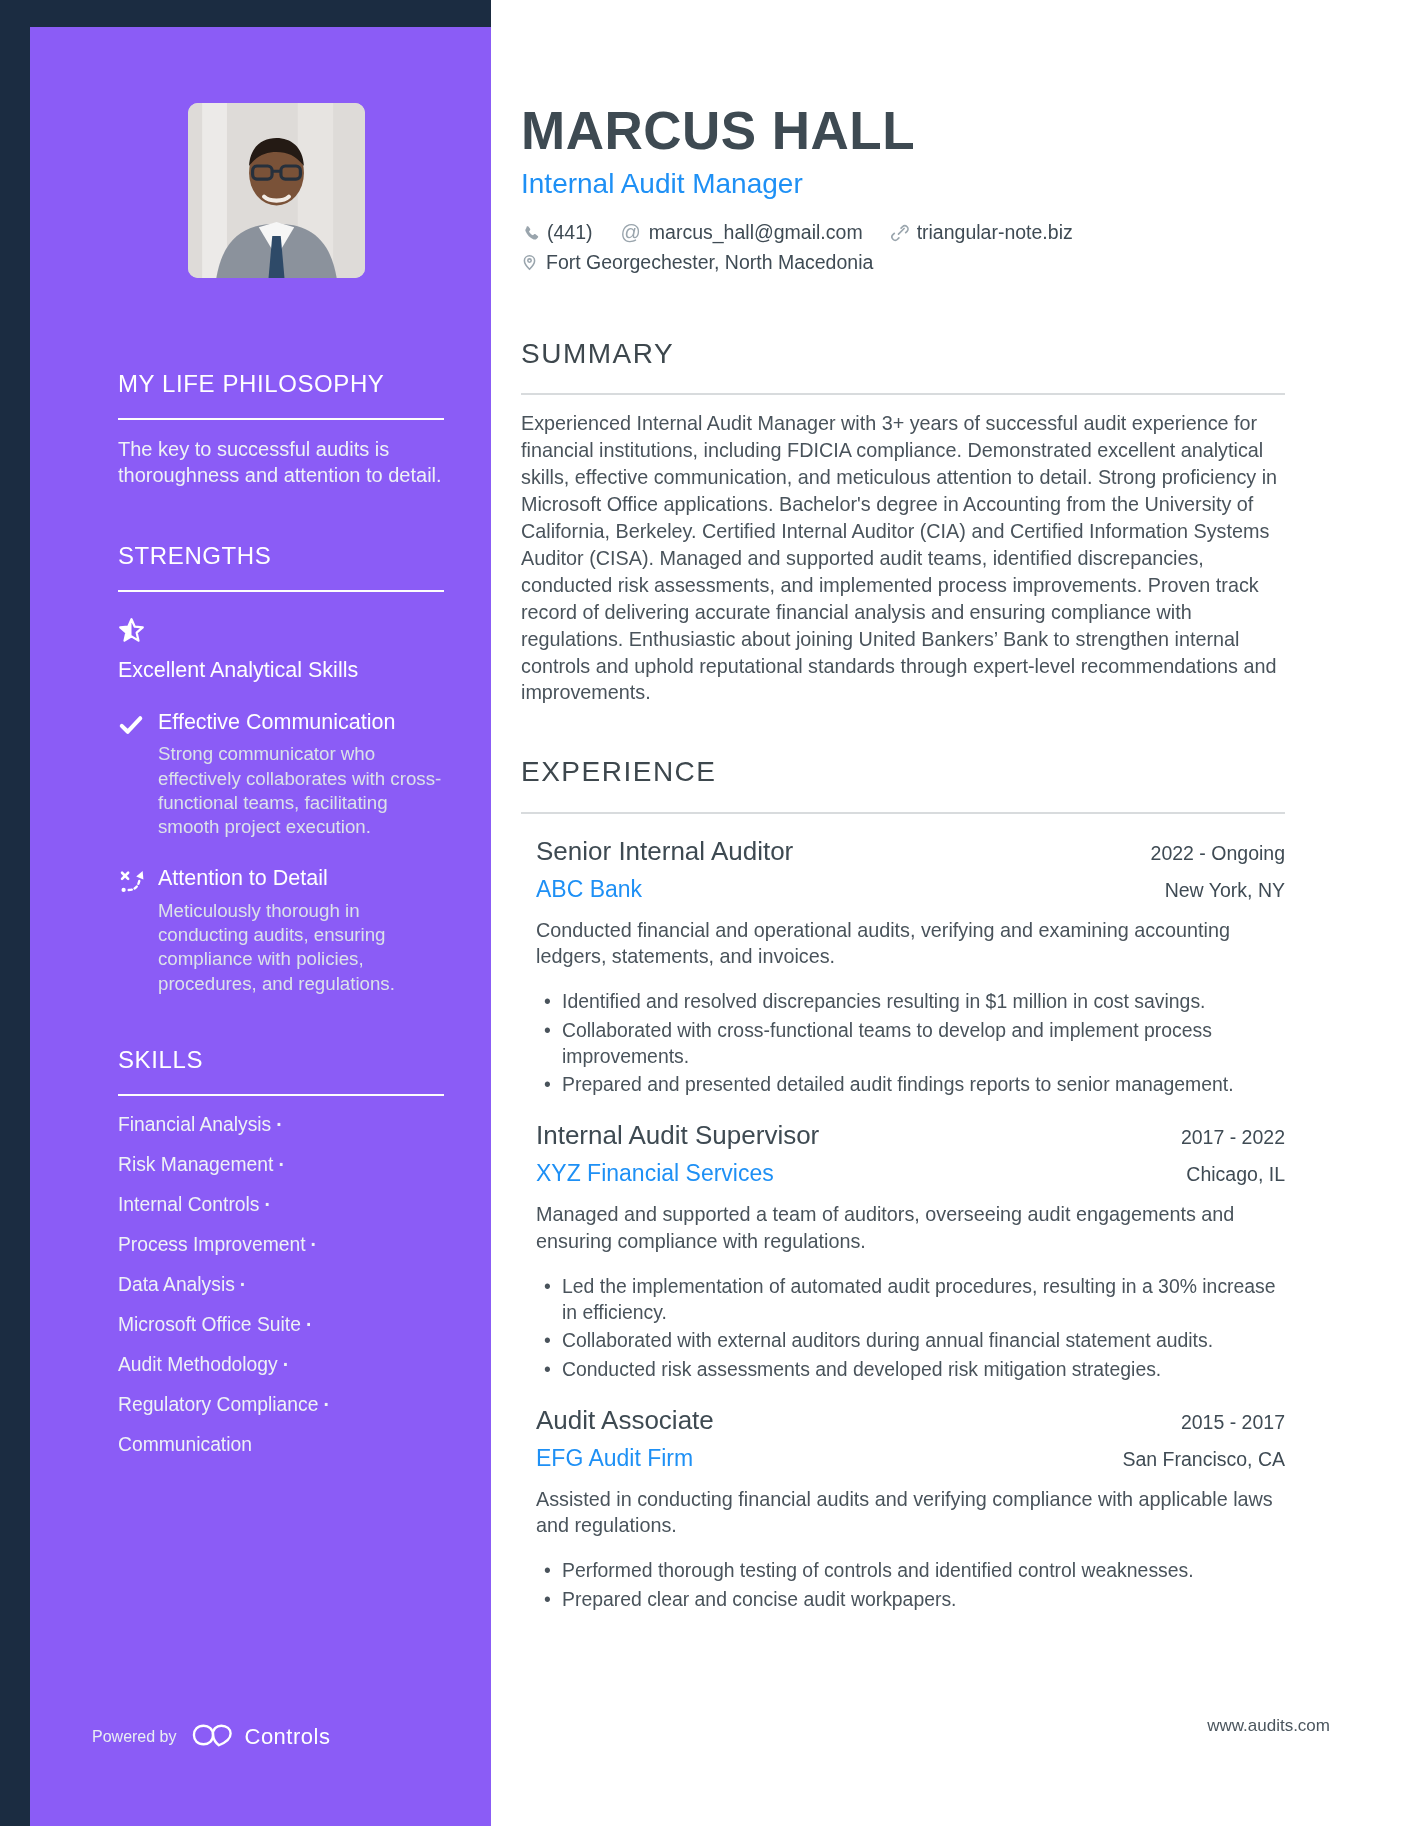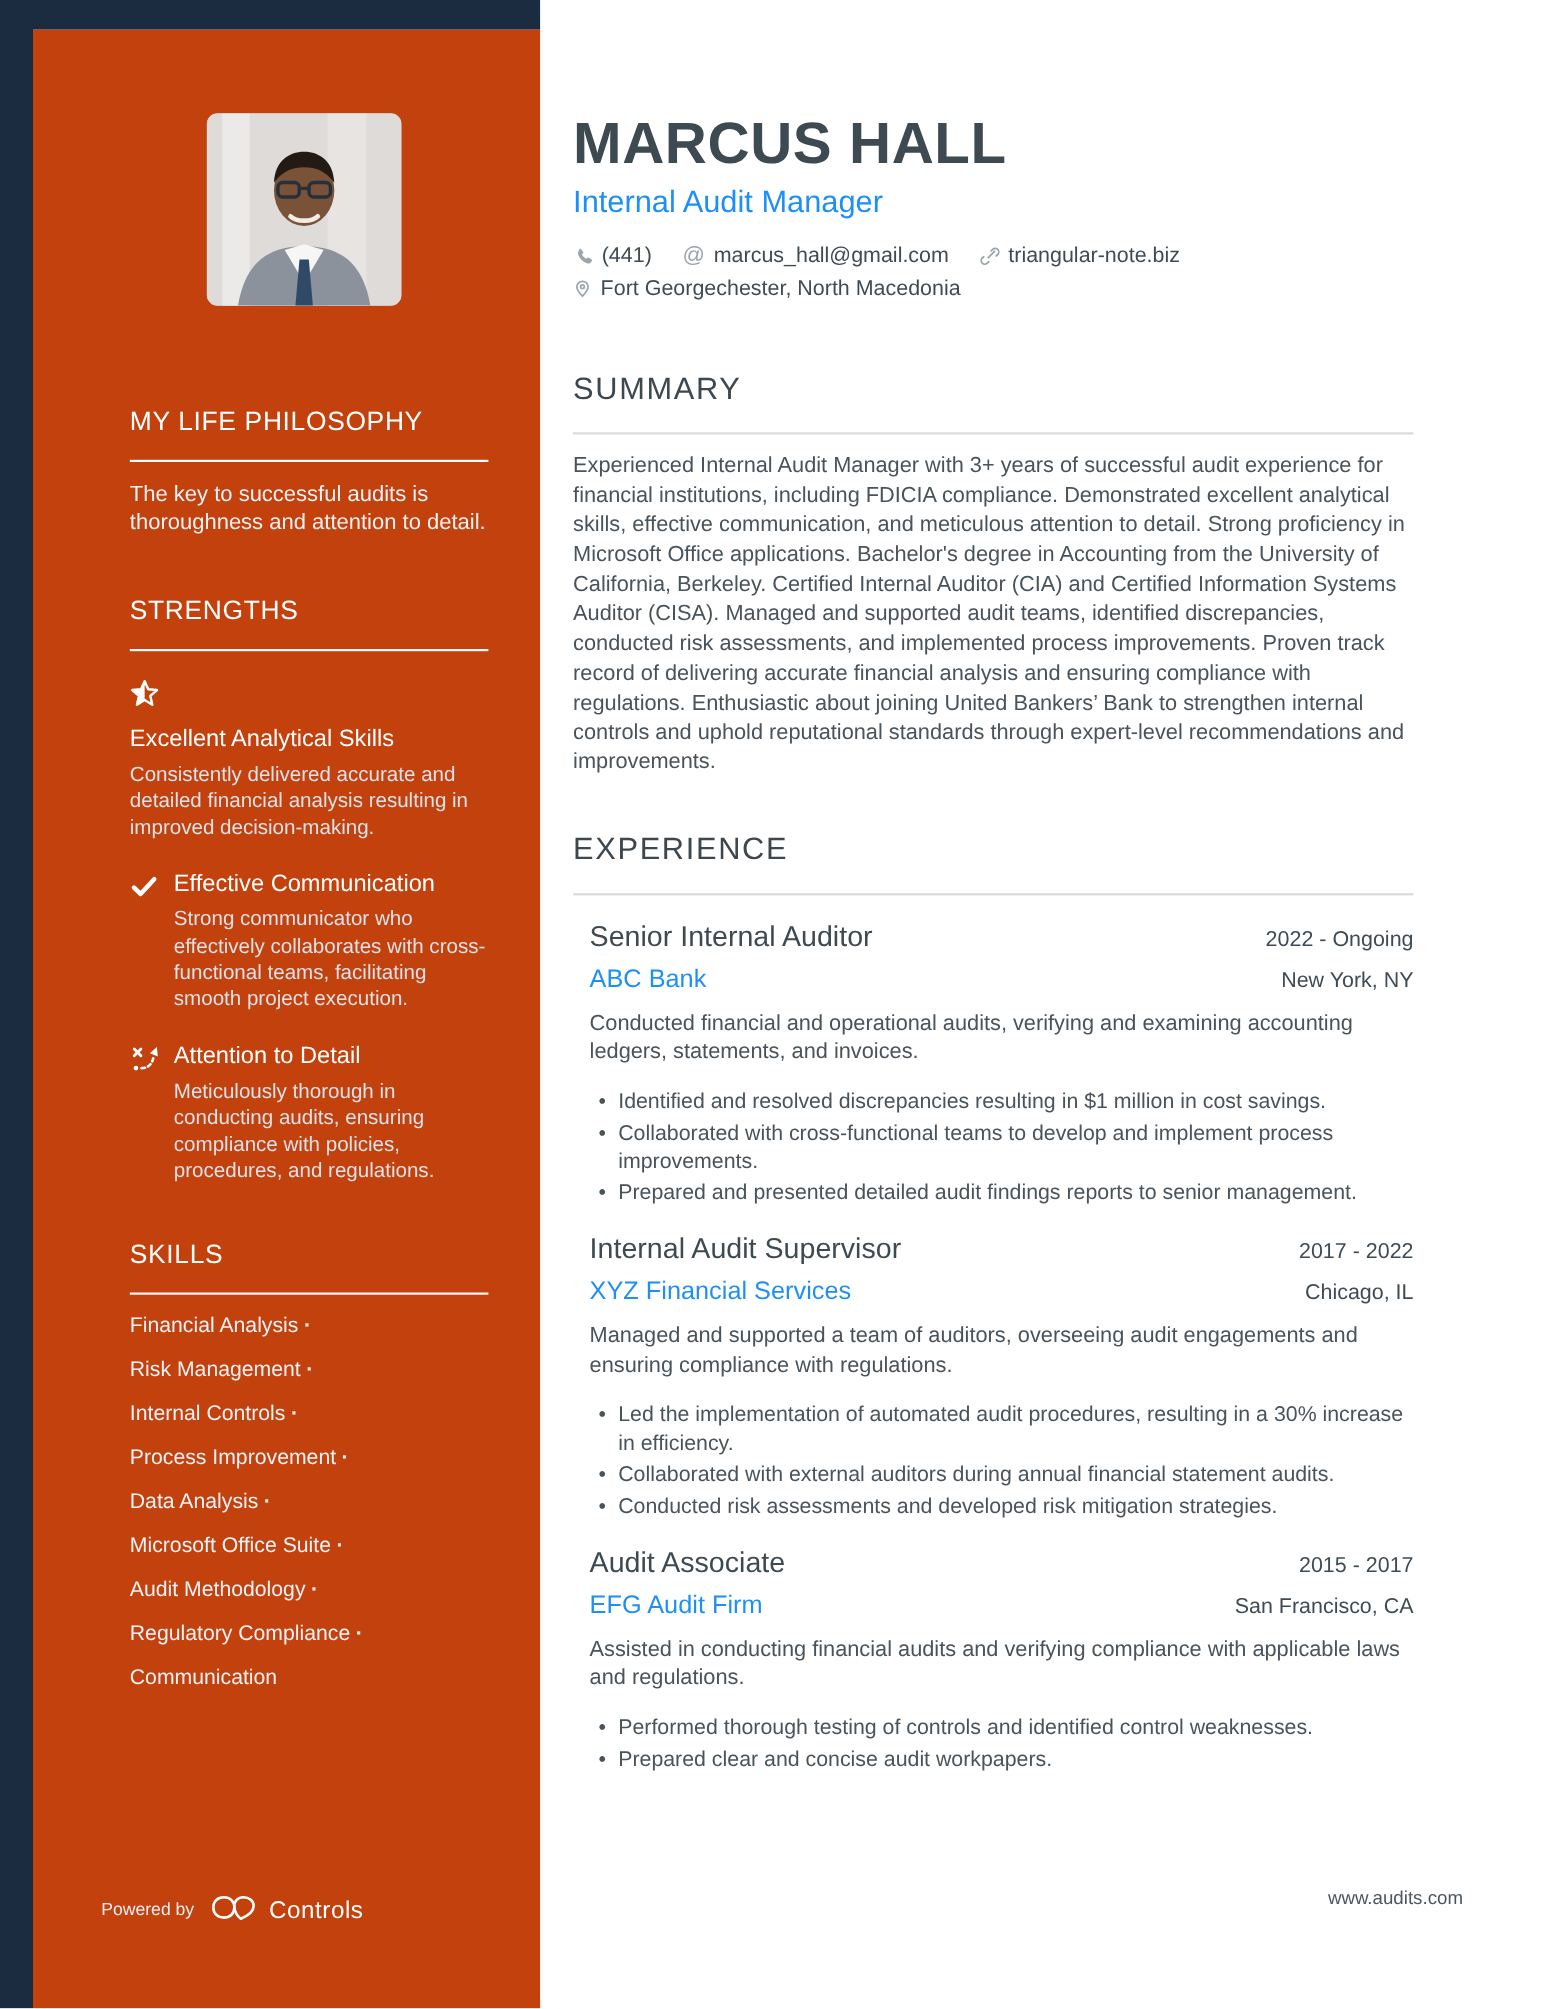--- a/index.html
+++ b/index.html
@@ -2,21 +2,21 @@
 <html><head>
 <meta charset="utf-8">
 <style>
   html,body{margin:0;padding:0;background:#fff;}
   .page{position:relative;width:1410px;height:1826px;background:#ffffff;overflow:hidden;
         font-family:"Liberation Sans",sans-serif;-webkit-font-smoothing:antialiased;}
   
   .edge-left{position:absolute;left:0;top:0;width:30px;height:1826px;background:#1b2c41;}
   .edge-top{position:absolute;left:0;top:0;width:491px;height:27px;background:#1b2c41;}
   
-  .sidebar{position:absolute;left:30px;top:27px;width:461px;height:1799px;background:#c2410c;color:#fff;}
+  .sidebar{position:absolute;left:30px;top:27px;width:461px;height:1799px;background:#8b5cf6;color:#fff;}
   .photo{position:absolute;left:158px;top:76px;width:177px;height:175px;border-radius:10px;overflow:hidden;background:#dcdad7;}
   .photo svg{display:block;width:100%;height:100%;}
   .side-content{position:absolute;left:88px;top:323px;width:326px;}
   .side-title{font-size:24px;font-weight:500;letter-spacing:.6px;color:#fff;}
   .side-rule{height:0;border:0;border-top:2px solid #fdfdfd;margin:13px 0 0;}
   .phil-text{margin-top:16px;font-size:20px;line-height:1.3;color:#eef2f6;}
   .strengths{margin-top:54px;}
   .strength{display:flex;gap:9px;margin-top:25px;}
   .strength:first-of-type{margin-top:22px;flex-direction:column;}
   .s-icon{flex:none;width:31px;padding-top:3px;}
@@ -98,21 +98,20 @@
                   <clipPath id="halfstar">
                     <rect x="0" y="0" width="12" height="24"></rect>
                   </clipPath>
                 </defs>
               <path d="M12 2 L14.9 8.6 L22 9.2 L16.6 13.9 L18.2 21 L12 17.2 L5.8 21 L7.4 13.9 L2 9.2 L9.1 8.6 Z" fill="#fff" clip-path="url(#halfstar)"></path>
               <path d="M12 2 L14.9 8.6 L22 9.2 L16.6 13.9 L18.2 21 L12 17.2 L5.8 21 L7.4 13.9 L2 9.2 L9.1 8.6 Z" fill="none" stroke="#fff" stroke-width="2" stroke-linejoin="round"></path>
             </svg>
           </span>
           <div>
             <div class="s-title">Excellent Analytical Skills</div>
-            <div class="s-desc">Consistently delivered accurate and detailed financial analysis resulting in improved decision-making.</div>
           </div>
         </div>
 
         <div class="strength">
           <span class="s-icon">
             <svg width="26" height="26" viewBox="0 0 24 24">
               <path d="M3.5 12.8 L9 18.2 L20.5 5.8" fill="none" stroke="#fff" stroke-width="3.8" stroke-linecap="round" stroke-linejoin="round"></path>
             </svg>
           </span>
           <div>

